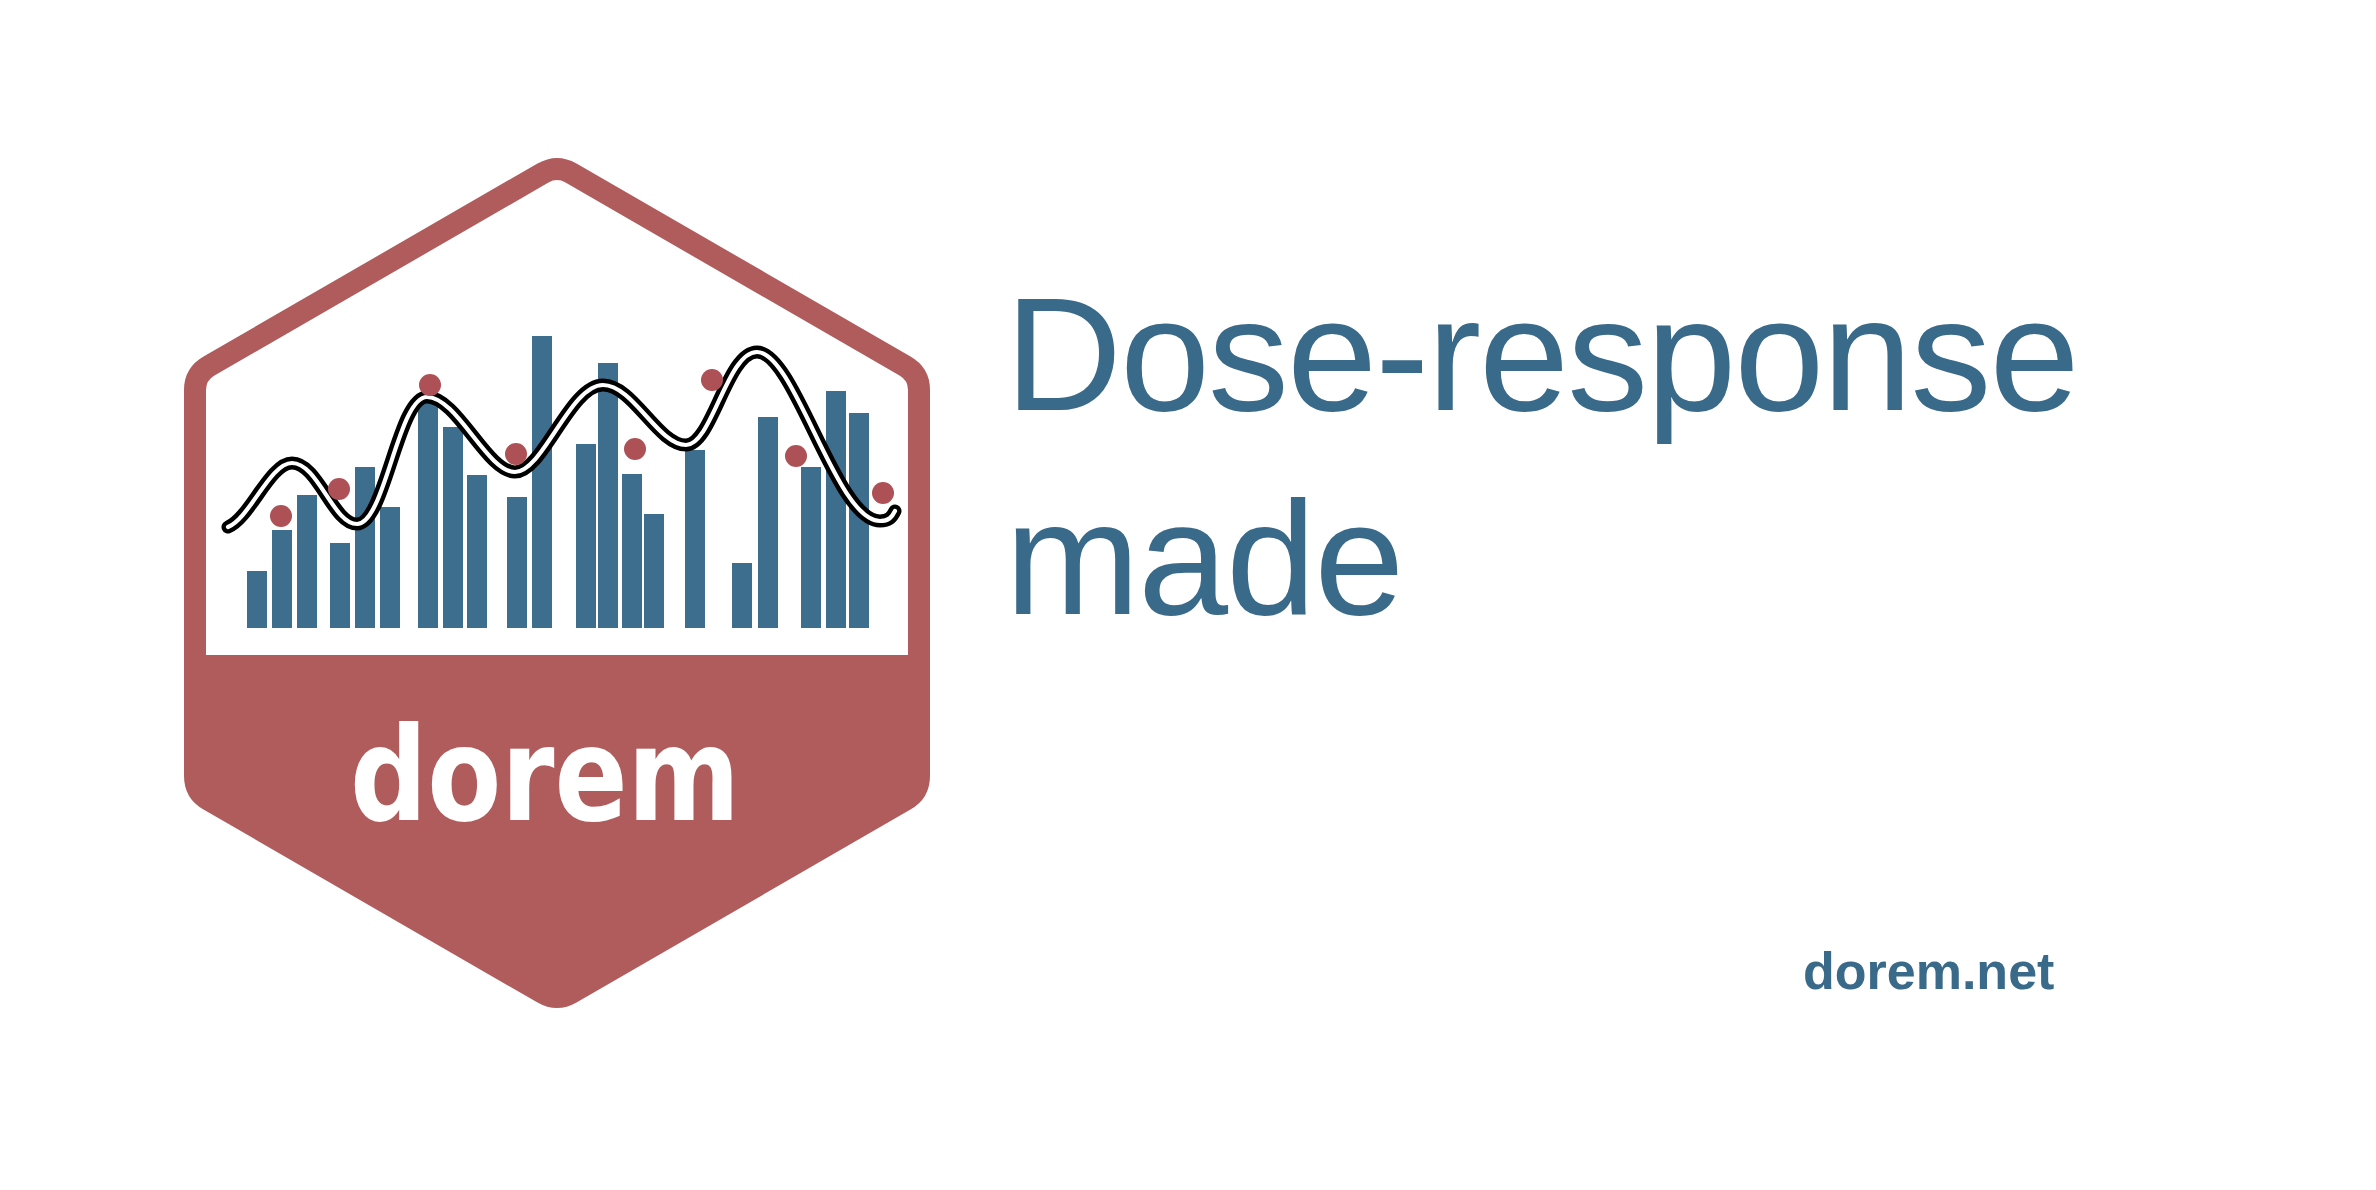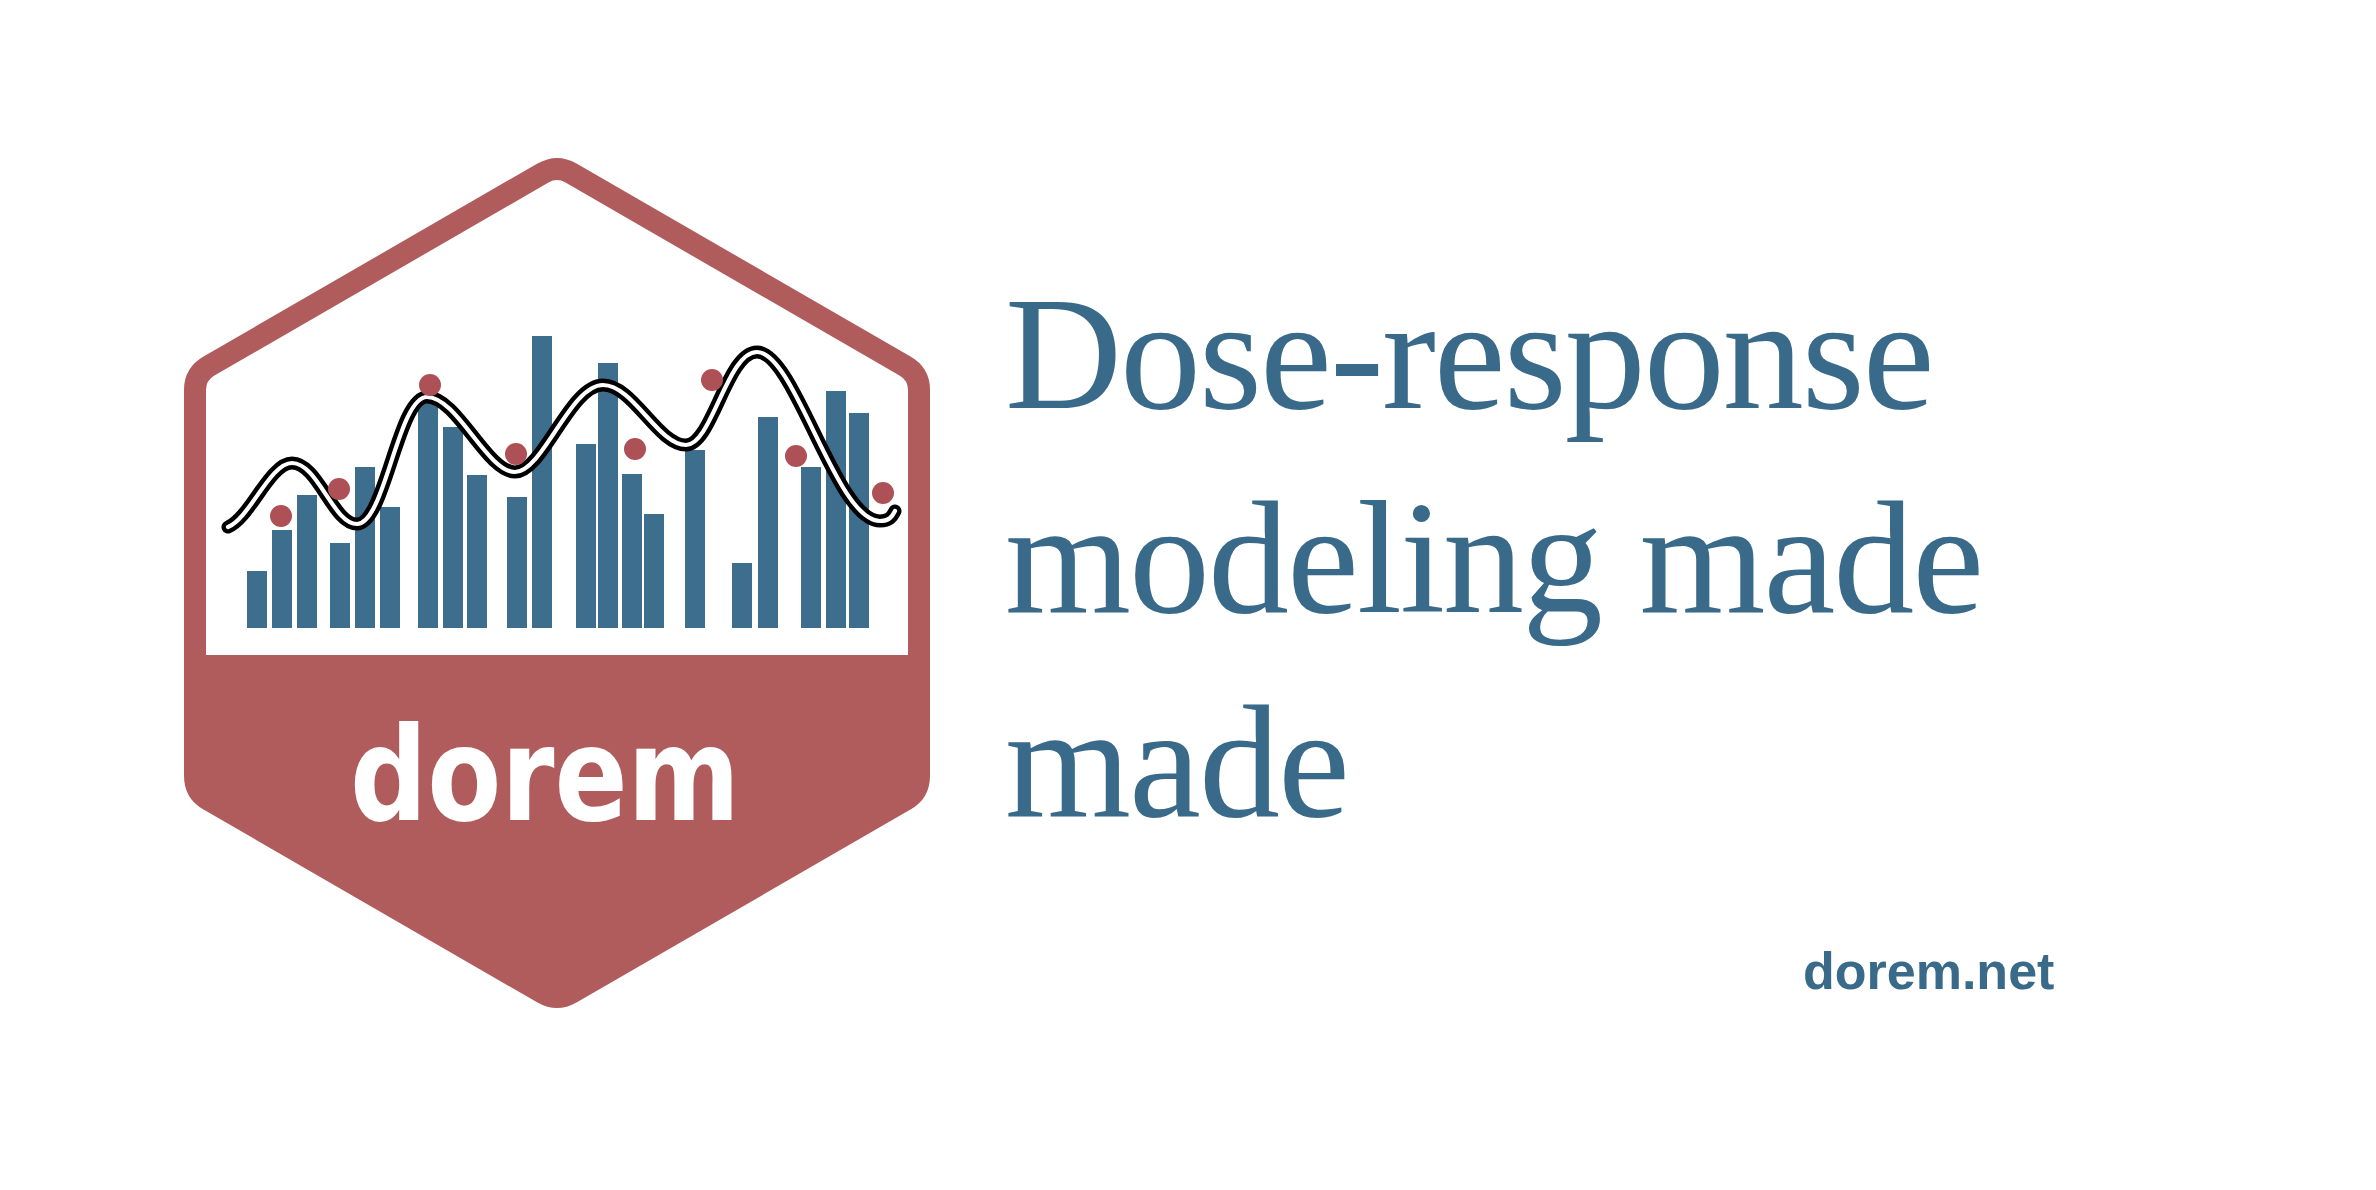--- a/index.html
+++ b/index.html
@@ -16,21 +16,21 @@
   .logo-svg{
     position:absolute;
     left:0;top:0;
     width:2376px;height:1190px;
   }
 
   .tagline{
     position:absolute;
     left:1005px;
     top:252px;
-    font-family:Liberation Serif, serif;
+    font-family:Liberation Sans, sans-serif;
     font-size:162px;
     line-height:204px;
     font-weight:400;
     color:var(--text-teal);
     letter-spacing:-2px;
     white-space:nowrap;
   }
   .tagline .line{display:block;}
 
   .site-url{
@@ -96,17 +96,16 @@
         <circle cx="796" cy="456" r="11" fill="#ae5156"></circle>
         <circle cx="883" cy="493" r="11" fill="#ae5156"></circle>
       </g>
   </g>
 
   <text id="badgeText" x="545" y="820" text-anchor="middle" font-family="DejaVu Sans, sans-serif" font-weight="bold" font-size="130" textLength="390" lengthAdjust="spacingAndGlyphs" fill="#ffffff">dorem</text>
 </svg>
 
 <div class="tagline">
   <span class="line">Dose-response</span>
-  <span class="line">modeling made</span>
   <span class="line">made</span>
 </div>
 
 <div class="site-url">dorem.net</div>
 
 </body></html>

